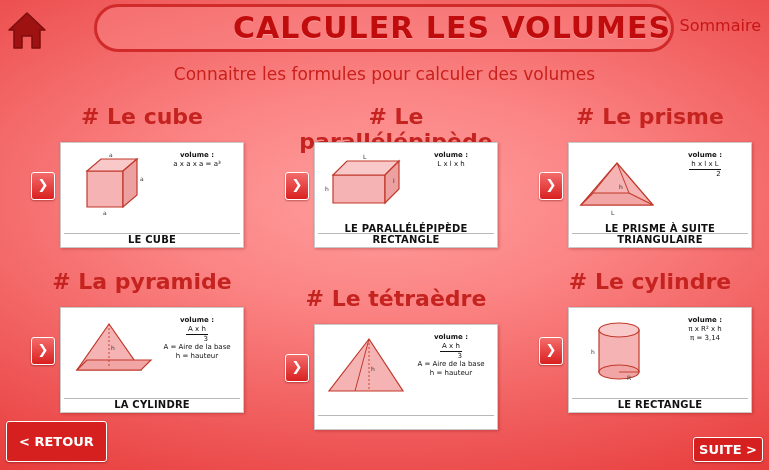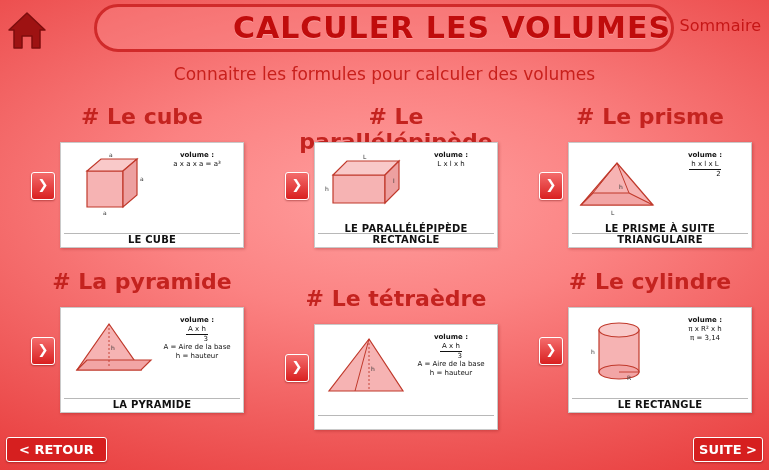--- a/index.html
+++ b/index.html
@@ -176,21 +176,21 @@
     font-weight: bold;
     cursor: pointer;
     box-shadow: 0 1px 2px rgba(100,0,0,0.4);
   }
 
   
   #btn-retour {
     position: absolute;
     left: 6px;
     bottom: 8px;
-    padding: 4px 12px;
+    padding: 12px 12px;
     background: #d61f1f;
     border: 1px solid #ffffff;
     border-radius: 3px;
     color: #ffffff;
     font-size: 13px;
     font-weight: bold;
     cursor: pointer;
     box-shadow: 0 1px 2px rgba(100,0,0,0.4);
   }
   #btn-suite {
@@ -315,21 +315,21 @@
         <div class="formula">
           <span class="f-title">volume :</span><br>
           <span class="frac">
             <span class="num">A x h</span>
             <span class="den">3</span>
           </span><br>
           <span>A = Aire de la base</span><br>
           <span>h = hauteur</span>
         </div>
         <div class="card-underline"></div>
-        <div class="card-caption">LA PYRAMIDE</div>
+        <div class="card-caption">LA CYLINDRE</div>
       </div>
     </div>
 
     <div class="cell" style="left:268px; top:165px;margin-top:17px;">
       <div class="cell-heading"># Le tétraèdre</div>
       <div class="arrow-btn">❯</div>
       <div class="card">
         <div class="shape">
           <svg width="96" height="74" viewBox="0 0 96 74">
             <polygon points="50,8 10,60 84,60" fill="#f6b3b3" stroke="#c0392b" stroke-width="1.2"></polygon>

